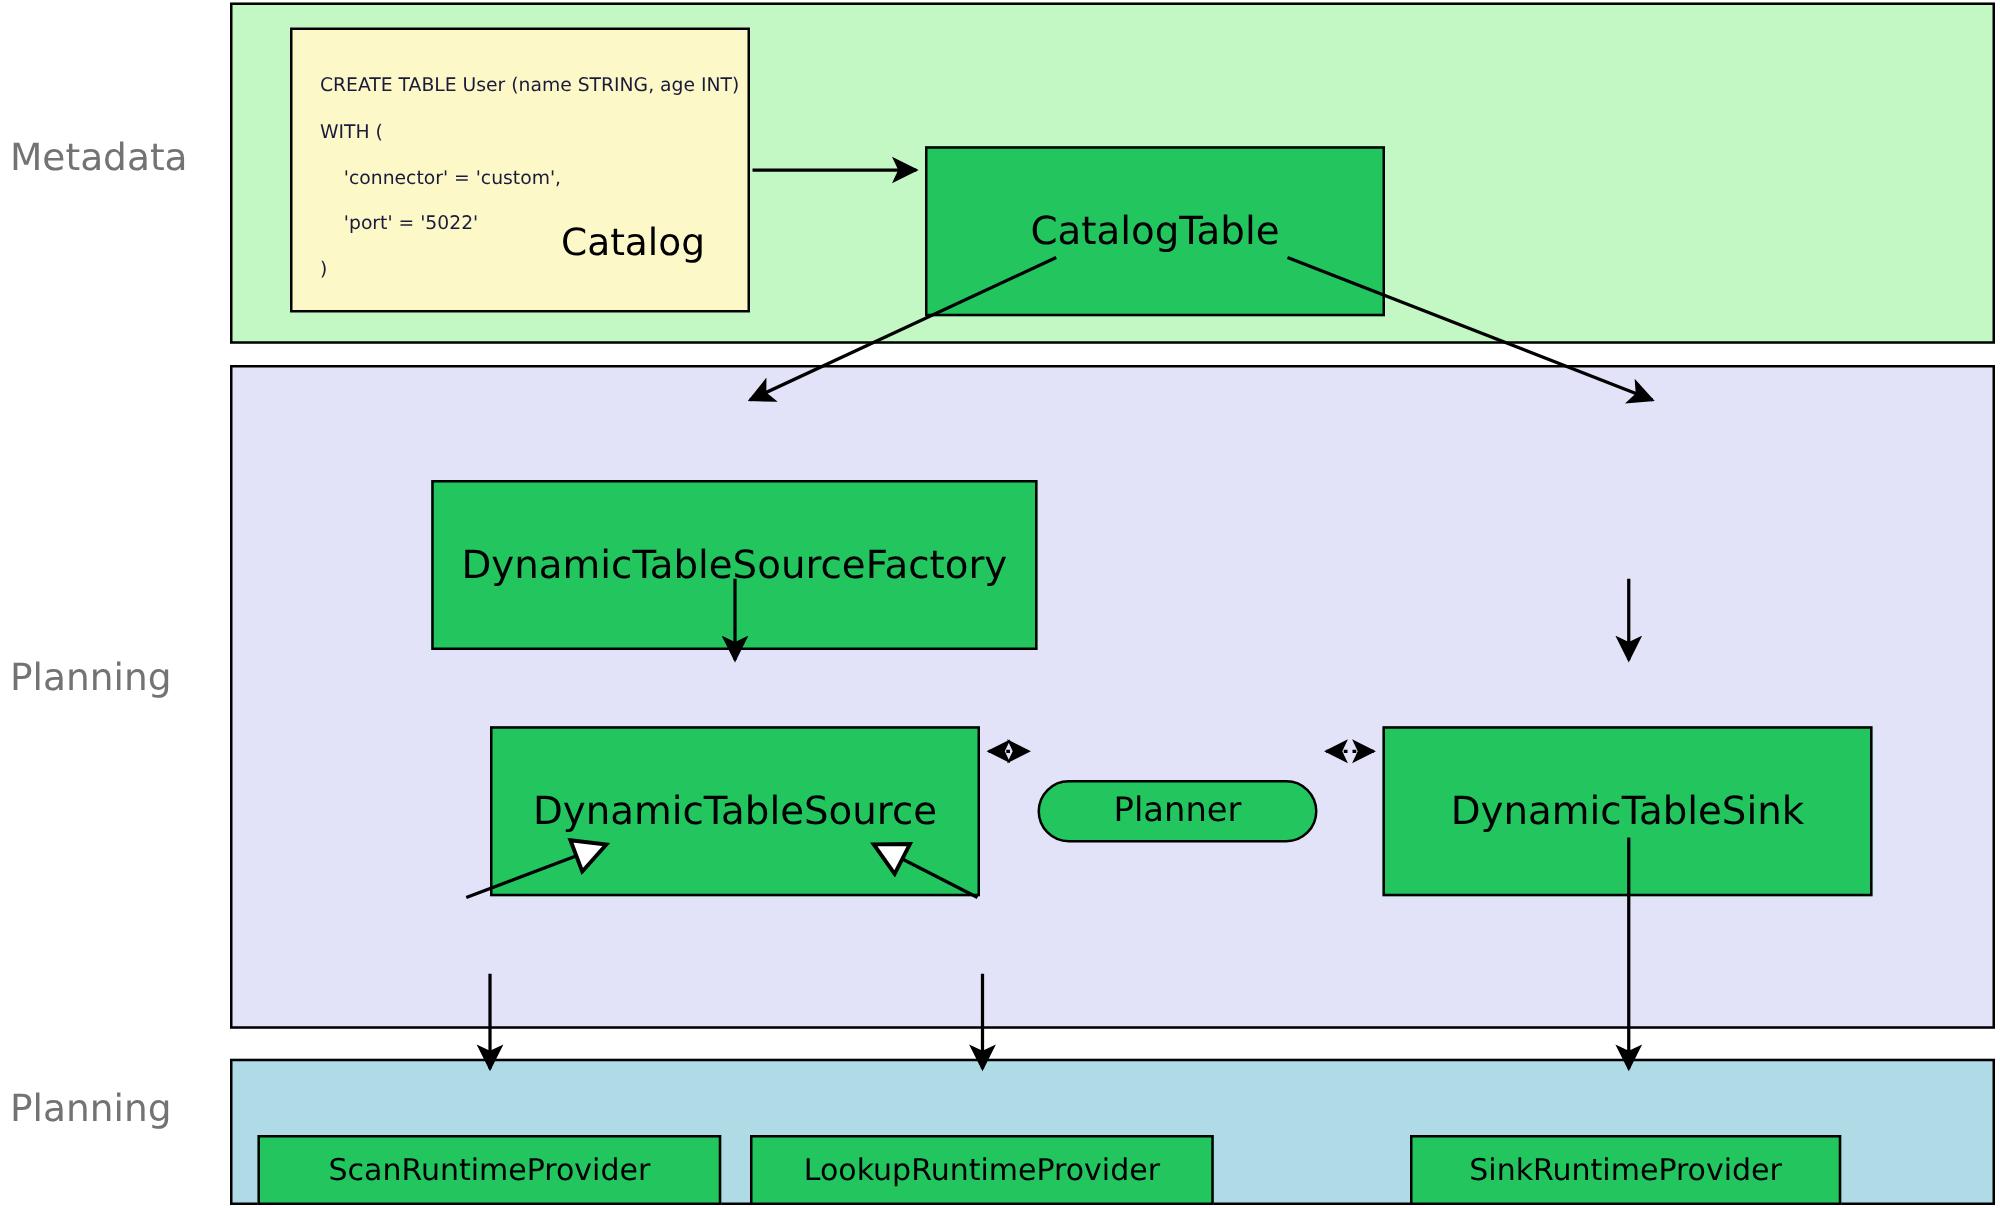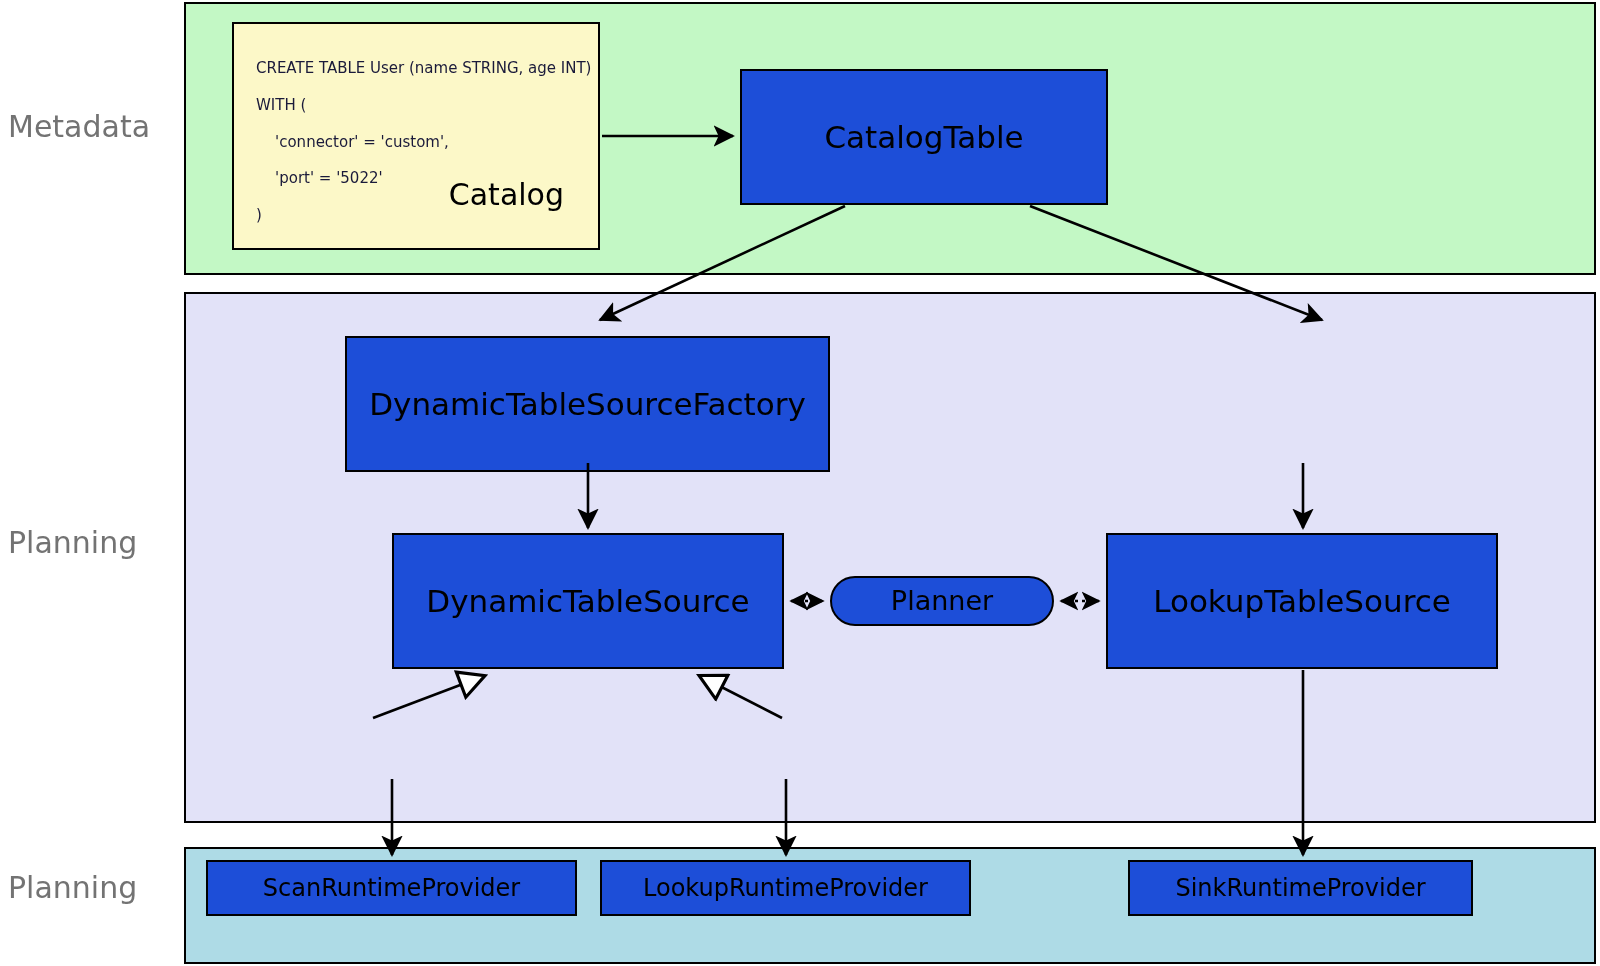--- a/index.html
+++ b/index.html
@@ -35,28 +35,29 @@
     font-size: 30px;
     color: #737373;
     white-space: nowrap;
     line-height: 1;
   }
 
   
   .node {
     position: absolute;
     box-sizing: border-box;
-    background: #1d4ed8;
+    background: #22c55e;
     border: 2px solid #000000;
     display: flex;
     align-items: center;
     justify-content: center;
     text-align: center;
     color: #000000;
     line-height: 1.1;
+    margin-top: 48px;
   }
   .node-lg { font-size: 31px; }
   .node-md { font-size: 25px; }
   .node-sm { font-size: 24px; }
 
   .node-pill {
     border-radius: 999px;
     font-size: 27px;
   }
 
@@ -116,21 +117,21 @@
 
   <div class="node node-lg" style="left:740px; top:69px; width:368px; height:136px;">CatalogTable</div>
 
   <div class="node node-lg" style="left:345px; top:336px; width:485px; height:136px;">DynamicTableSourceFactory</div>
 
 
   <div class="node node-lg" style="left:392px; top:533px; width:392px; height:136px;">DynamicTableSource</div>
 
   <div class="node node-pill" style="left:830px; top:576px; width:224px; height:50px;">Planner</div>
 
-  <div class="node node-lg" style="left:1106px; top:533px; width:392px; height:136px;">LookupTableSource</div>
+  <div class="node node-lg" style="left:1106px; top:533px; width:392px; height:136px;">DynamicTableSink</div>
 
 
 
   <div class="node node-sm" style="left:206px; top:860px; width:371px; height:56px;">ScanRuntimeProvider</div>
 
   <div class="node node-sm" style="left:600px; top:860px; width:371px; height:56px;">LookupRuntimeProvider</div>
 
   <div class="node node-sm" style="left:1128px; top:860px; width:345px; height:56px;">SinkRuntimeProvider</div>
 
   <svg id="wires" viewBox="0 0 1600 966" xmlns="http://www.w3.org/2000/svg">

